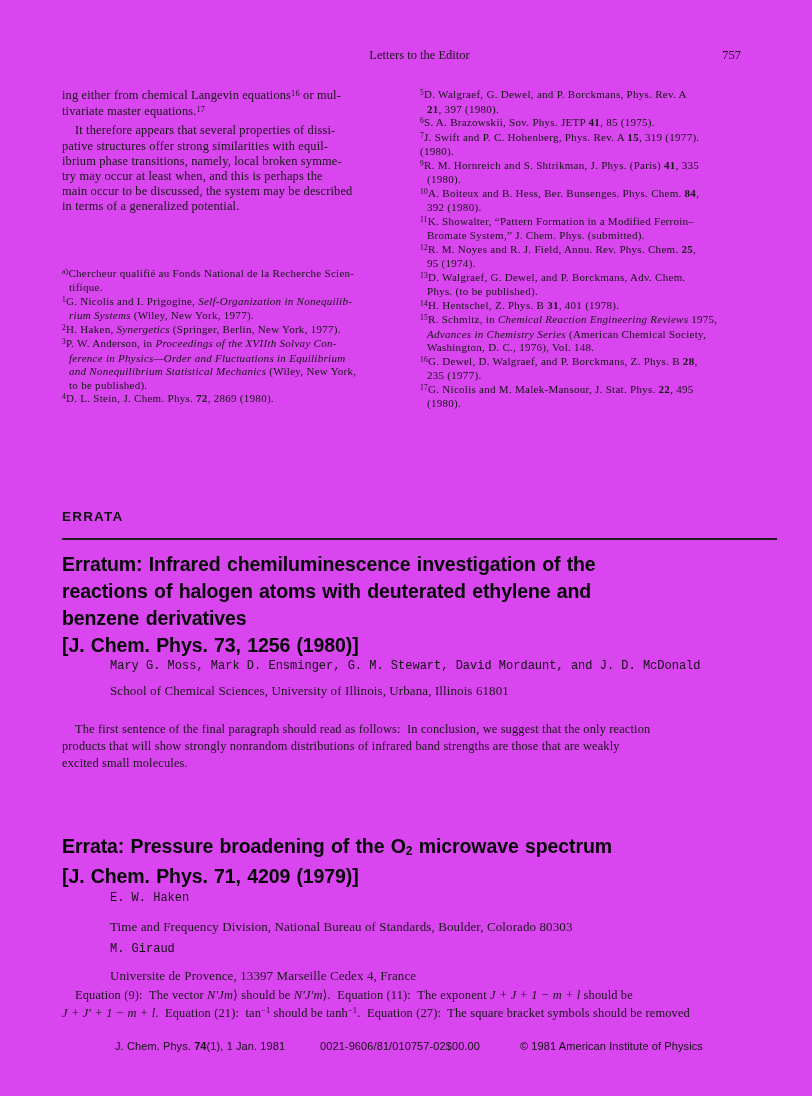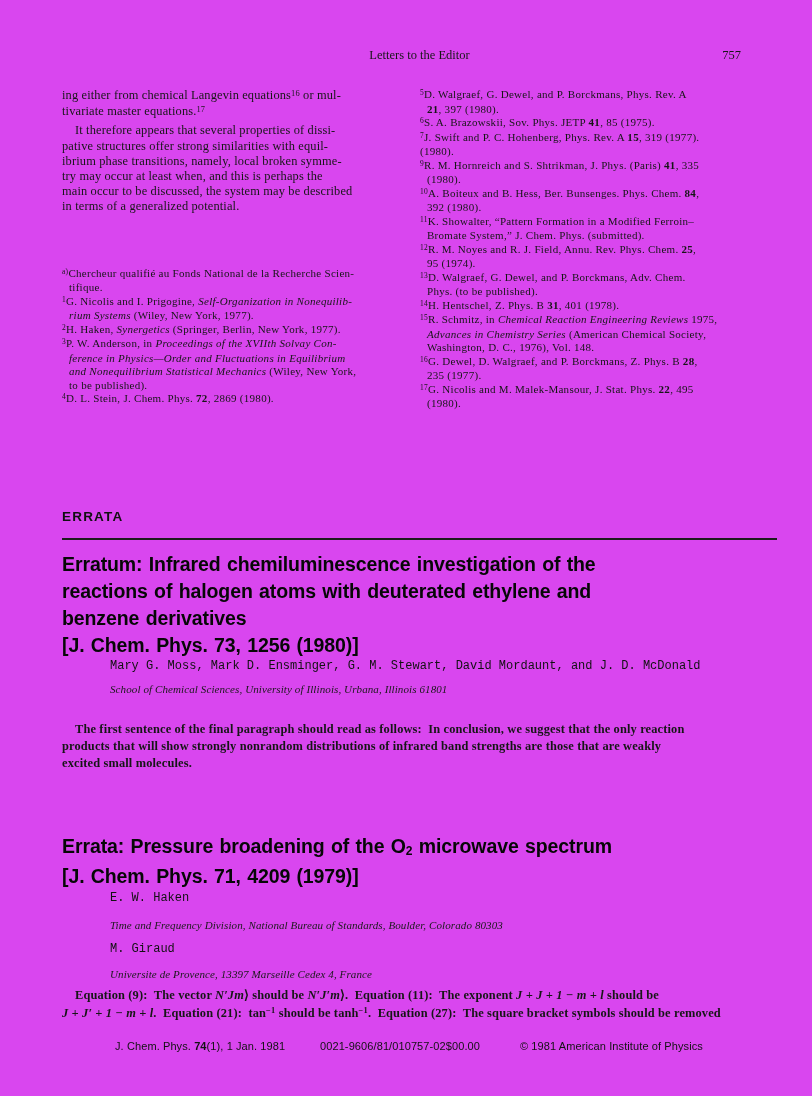--- a/index.html
+++ b/index.html
@@ -36,24 +36,24 @@
     font-size:13.5px; letter-spacing:1.2px; color:#101010;
   }
   .section-rule { position:absolute; top:538px; left:62px; width:715px; height:2px; background:#1c1c1c; }
 
   .er-title {
     font-family:"Liberation Sans", sans-serif; font-weight:bold;
     font-size:19.5px; line-height:27px; letter-spacing:-0.1px; word-spacing:1px; color:#070707;
   }
   #er1-title { position:absolute; top:551px; left:62px; width:715px; }
   .author-line { font-family:Liberation Mono, monospace; font-size:12px; color:#111; }
-  .affil-line  { font-size:11px; font-style:italic; letter-spacing:0.1px; color:#191919;text-align:right; }
+  .affil-line  { font-size:13px; letter-spacing:0.1px; color:#191919;text-align:right; }
   #er1-authors { position:absolute; top:659px; left:110px; }
   #er1-affil   { position:absolute; top:683px; left:110px; }
-  .er-body { font-size:12.4px; line-height:17px; letter-spacing:0.15px;font-weight:bold; }
+  .er-body { font-size:12.4px; line-height:17px; letter-spacing:0.15px; }
   #er1-body { position:absolute; top:721px; left:62px; width:715px; }
 
   #er2-title   { position:absolute; top:833px; left:62px; width:715px; }
   #er2-author1 { position:absolute; top:891px; left:110px; }
   #er2-affil1  { position:absolute; top:919px; left:110px; }
   #er2-author2 { position:absolute; top:942px; left:110px; }
   #er2-affil2  { position:absolute; top:968px; left:110px; }
   #er2-body    { position:absolute; top:987px; left:62px; width:715px; line-height:17.5px; }
 
   

